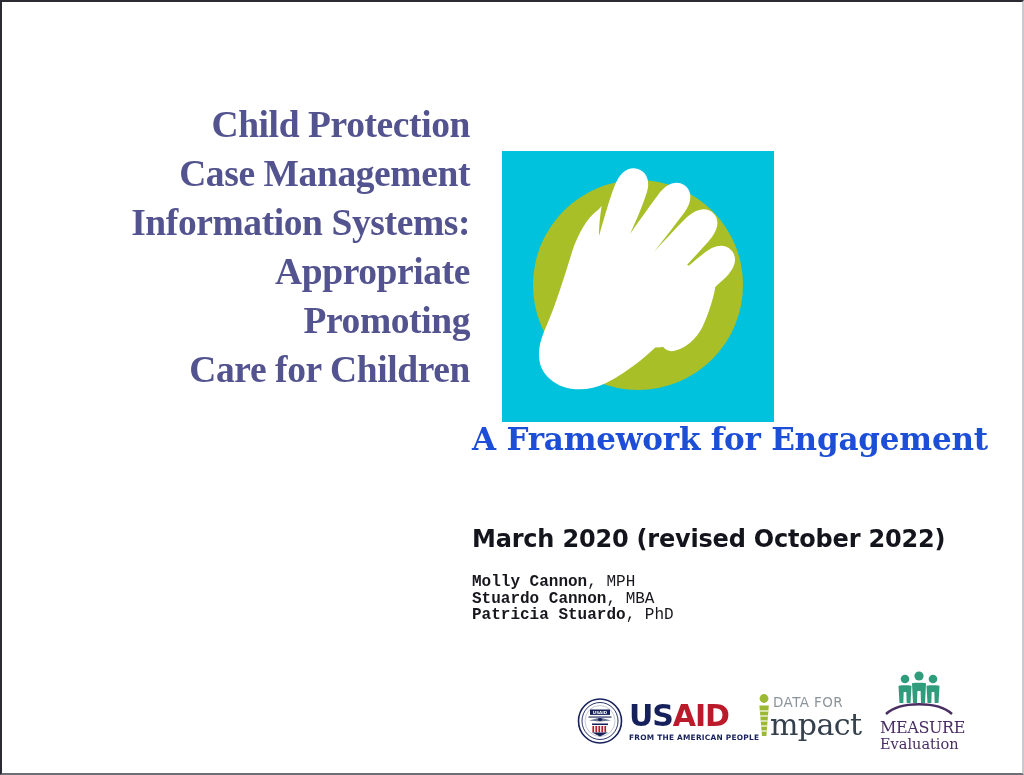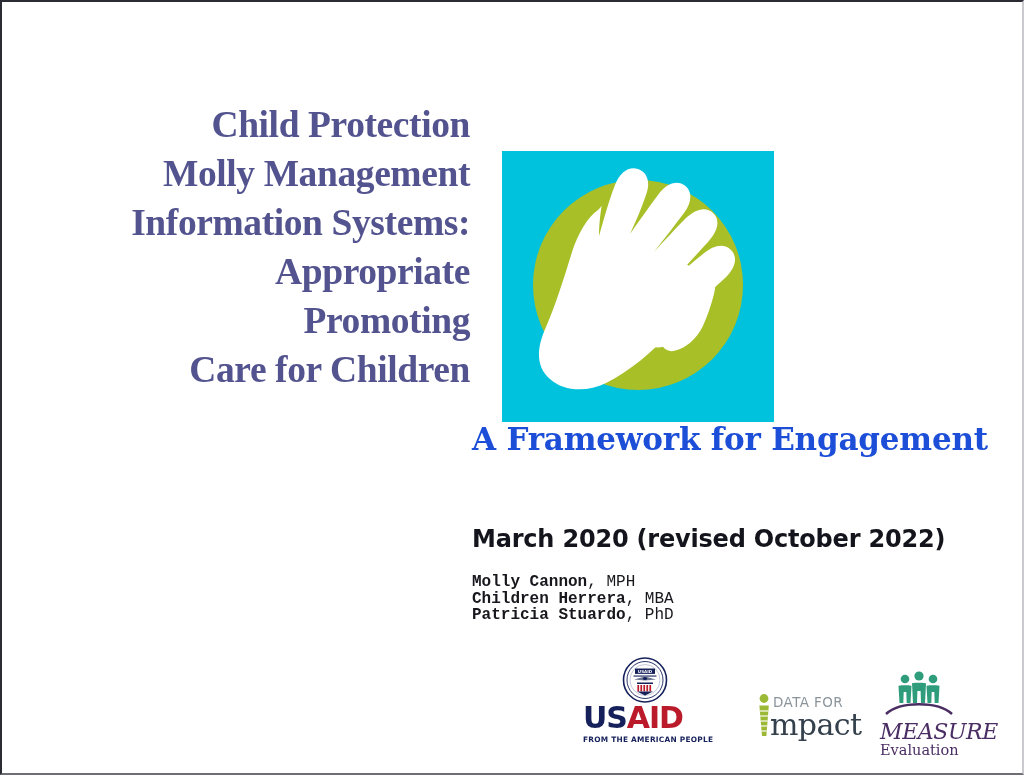--- a/index.html
+++ b/index.html
@@ -109,21 +109,21 @@
     top: 668px;
     width: 390px;
     height: 86px;
   }
   .logo {
     position: absolute;
     bottom: 0;
   }
 
   
-  .logo-usaid { left: 0px; bottom: 12px; display: flex; align-items: center; flex-direction: column; }
+  .logo-usaid { left: 0px; bottom: 12px; display: flex; align-items: center; }
   .usaid-seal { width: 46px; height: 46px; flex: 0 0 auto; }
   .usaid-words { margin-left: 6px; }
   .usaid-main {
     font-family: "DejaVu Sans", "Liberation Sans", sans-serif;
     font-weight: bold;
     font-size: 30px;
     line-height: 30px;
     letter-spacing: -1.1px;
   }
   .usaid-main .us { color: #16215b; }
@@ -140,31 +140,31 @@
   
   .logo-dfi { left: 178px; bottom: 14px; width: 108px; height: 52px; text-align: right; }
 
   
   .logo-me { left: 303px; bottom: 4px; width: 78px; height: 82px; text-align: center; }
   .me-word {
     font-family: "DejaVu Serif", "Liberation Serif", serif;
     color: #4a2d63;
     line-height: 1.05;
   }
-  .me-top { font-size: 22px; letter-spacing: -0.4px; font-style: italic; }
+  .me-top { font-size: 16px; letter-spacing: -0.4px; }
   .me-bot { font-size: 14.5px; }
 </style>
 </head>
 <body>
 
 <div class="page">
 
   <div class="title-block">
     <div class="title-line">Child Protection</div>
-    <div class="title-line">Molly Management</div>
+    <div class="title-line">Case Management</div>
     <div class="title-line">Information Systems:</div>
     <div class="title-line">Appropriate</div>
     <div class="title-line">Promoting</div>
     <div class="title-line">Care for Children</div>
   </div>
 
   <div class="art">
     <svg width="272" height="271" viewBox="0 0 272 271" xmlns="http://www.w3.org/2000/svg">
 
       <circle cx="136" cy="134" r="105" fill="#a8bf28"></circle>
@@ -222,21 +222,21 @@
 
   <div class="subtitle">A Framework for Engagement</div>
 
   <div class="date">March 2020 (revised October 2022)</div>
 
   <div class="authors">
     <div class="author-row">
       <span class="nm">Molly Cannon</span><span class="cr">, MPH</span>
     </div>
     <div class="author-row">
-      <span class="nm">Children Herrera</span><span class="cr">, MBA</span>
+      <span class="nm">Stuardo Cannon</span><span class="cr">, MBA</span>
     </div>
     <div class="author-row">
       <span class="nm">Patricia Stuardo</span><span class="cr">, PhD</span>
     </div>
   </div>
 
   <div class="logos">
 
     <div class="logo logo-usaid">
       <svg class="usaid-seal" viewBox="0 0 46 46">

